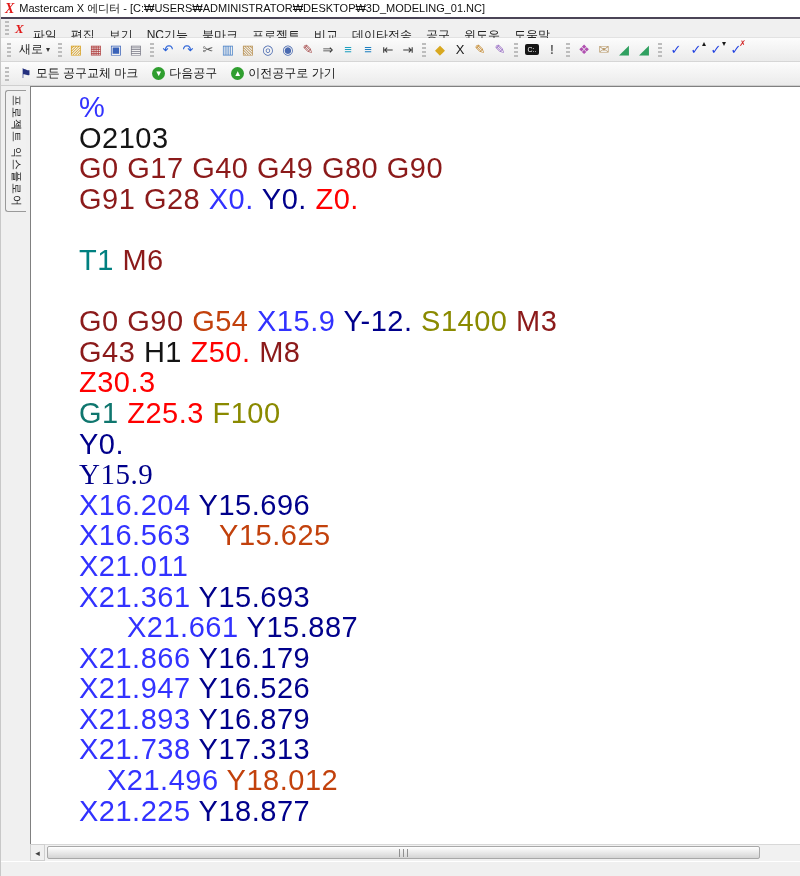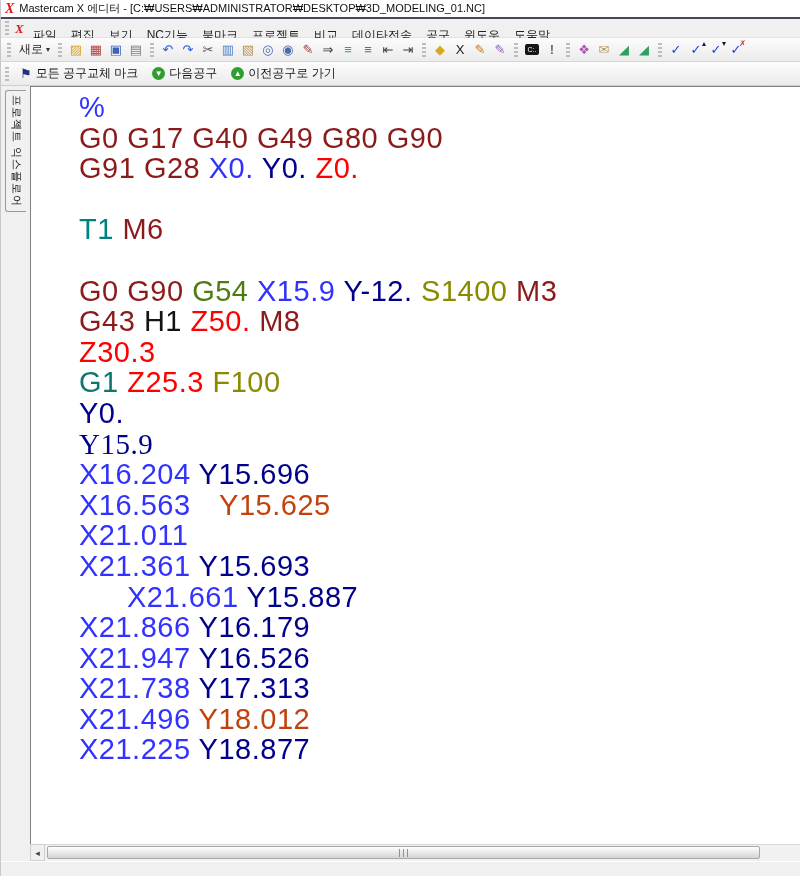--- a/index.html
+++ b/index.html
@@ -265,40 +265,42 @@
     </span>
   </div>
 
 <div class="main">
   <div class="workrow">
     <div class="sidestrip">
       <div class="vtab">프로젝트 익스플로어</div>
     </div>
     <div class="editor" id="editor">
         <div class="line"><span style="color: rgb(50, 50, 255);">%</span></div>
+        <div class="line"><span style="color: rgb(20, 20, 20);">O2103</span></div>
         <div class="line"><span style="color: rgb(139, 26, 26);">G0</span> <span style="color: rgb(139, 26, 26);">G17</span> <span style="color: rgb(139, 26, 26);">G40</span> <span style="color: rgb(139, 26, 26);">G49</span> <span style="color: rgb(139, 26, 26);">G80</span> <span style="color: rgb(139, 26, 26);">G90</span></div>
         <div class="line"><span style="color: rgb(139, 26, 26);">G91</span> <span style="color: rgb(139, 26, 26);">G28</span> <span style="color: rgb(50, 50, 255);">X0.</span> <span style="color: rgb(0, 0, 139);">Y0.</span> <span style="color: rgb(255, 0, 0);">Z0.</span></div>
         <div class="line"></div>
         <div class="line"><span style="color: rgb(0, 128, 128);">T1</span> <span style="color: rgb(139, 26, 26);">M6</span></div>
         <div class="line"></div>
-        <div class="line"><span style="color: rgb(139, 26, 26);">G0</span> <span style="color: rgb(139, 26, 26);">G90</span> <span style="color: #4d7c0f; margin-top: 44px;">G54</span> <span style="color: rgb(50, 50, 255);">X15.9</span> <span style="color: rgb(0, 0, 139);">Y-12.</span> <span style="color: rgb(138, 138, 0);">S1400</span> <span style="color: rgb(139, 26, 26);">M3</span></div>
+        <div class="line"><span style="color: rgb(139, 26, 26);">G0</span> <span style="color: rgb(139, 26, 26);">G90</span> <span style="color: #c2410c; margin-top: 44px;">G54</span> <span style="color: rgb(50, 50, 255);">X15.9</span> <span style="color: rgb(0, 0, 139);">Y-12.</span> <span style="color: rgb(138, 138, 0);">S1400</span> <span style="color: rgb(139, 26, 26);">M3</span></div>
         <div class="line"><span style="color: rgb(139, 26, 26);">G43</span> <span style="color: rgb(20, 20, 20);">H1</span> <span style="color: rgb(255, 0, 0);">Z50.</span> <span style="color: rgb(139, 26, 26);">M8</span></div>
         <div class="line"><span style="color: rgb(255, 0, 0);">Z30.3</span></div>
         <div class="line"><span style="color: #0f766e;">G1</span> <span style="color: rgb(255, 0, 0);">Z25.3</span> <span style="color: rgb(138, 138, 0);">F100</span></div>
         <div class="line"><span style="color: rgb(0, 0, 139);">Y0.</span></div>
         <div class="line"><span style="color: rgb(0, 0, 139); font-family: Liberation Serif, serif;">Y15.9</span></div>
         <div class="line"><span style="color: rgb(50, 50, 255);">X16.204</span> <span style="color: rgb(0, 0, 139);">Y15.696</span></div>
         <div class="line"><span style="color: rgb(50, 50, 255);">X16.563</span> <span style="color: #c2410c; margin-left: 20px;">Y15.625</span></div>
         <div class="line"><span style="color: rgb(50, 50, 255);">X21.011</span></div>
         <div class="line"><span style="color: rgb(50, 50, 255);">X21.361</span> <span style="color: rgb(0, 0, 139);">Y15.693</span></div>
         <div class="line"><span style="color: rgb(50, 50, 255); margin-left: 48px;">X21.661</span> <span style="color: rgb(0, 0, 139);">Y15.887</span></div>
         <div class="line"><span style="color: rgb(50, 50, 255);">X21.866</span> <span style="color: rgb(0, 0, 139);">Y16.179</span></div>
         <div class="line"><span style="color: rgb(50, 50, 255);">X21.947</span> <span style="color: rgb(0, 0, 139);">Y16.526</span></div>
+        <div class="line"><span style="color: rgb(50, 50, 255);">X21.893</span> <span style="color: rgb(0, 0, 139);">Y16.879</span></div>
         <div class="line"><span style="color: rgb(50, 50, 255);">X21.738</span> <span style="color: rgb(0, 0, 139);">Y17.313</span></div>
-        <div class="line"><span style="color: rgb(50, 50, 255);">X21.496</span> <span style="color: #c2410c;">Y18.012</span></div>
+        <div class="line"><span style="color: rgb(50, 50, 255); margin-left: 28px;">X21.496</span> <span style="color: #c2410c;">Y18.012</span></div>
         <div class="line"><span style="color: rgb(50, 50, 255);">X21.225</span> <span style="color: rgb(0, 0, 139);">Y18.877</span></div>
       </div>
   </div>
   <div class="scrollrow">
     <div class="sb-spacer"></div>
     <div class="sb-arrow">◂</div>
     <div class="sb-track">
       <div class="sb-thumb">
         <div class="sb-grip"></div>
       </div>

